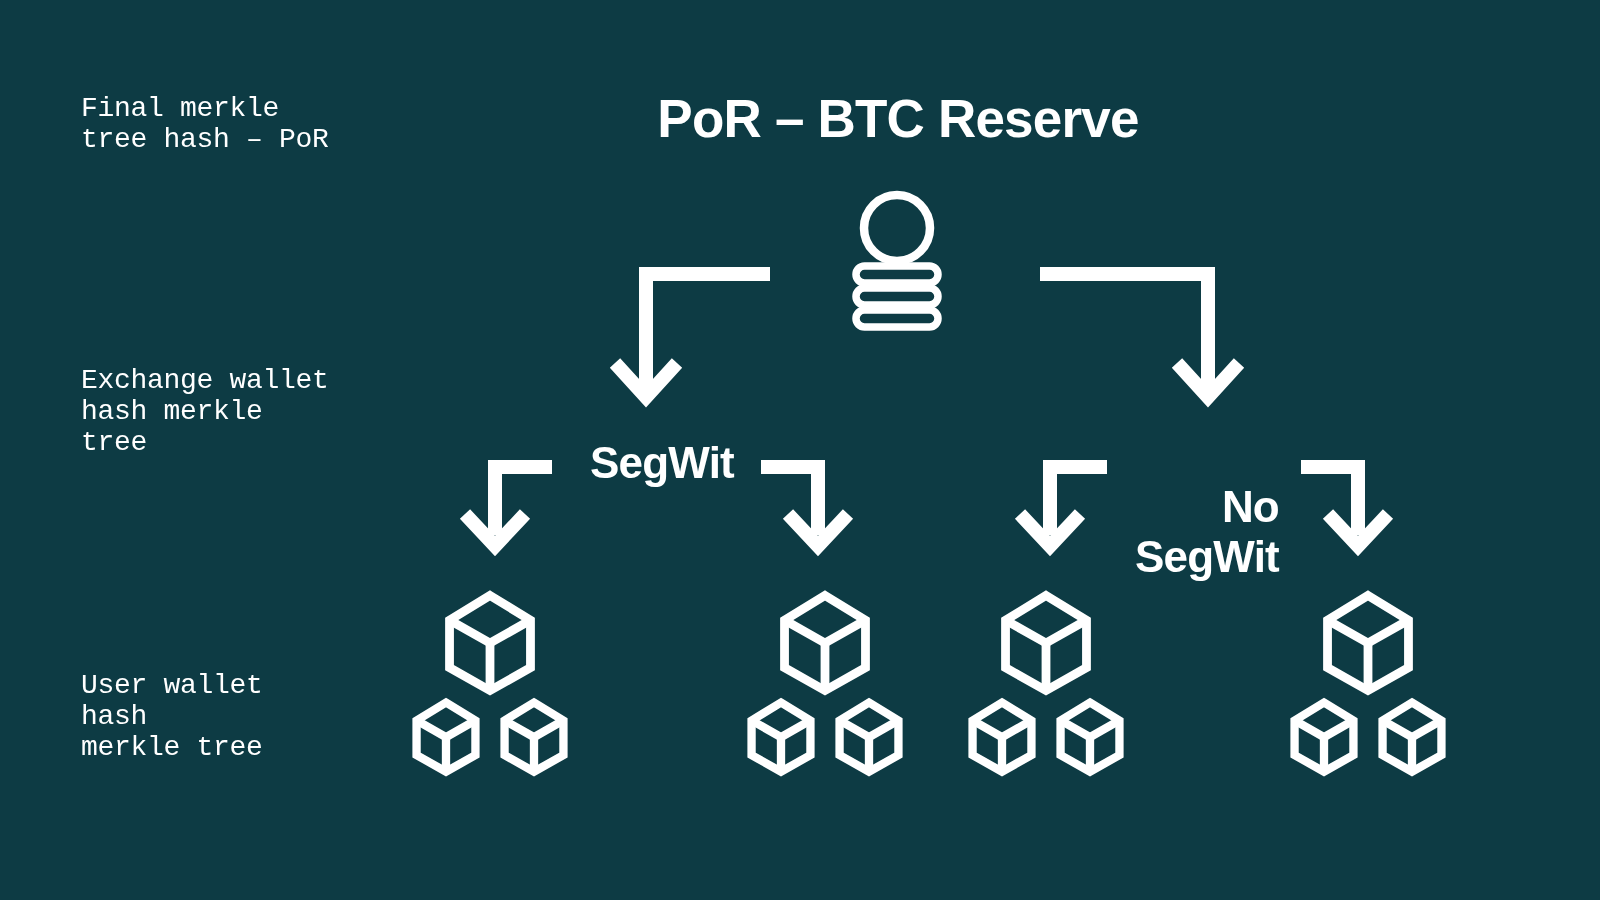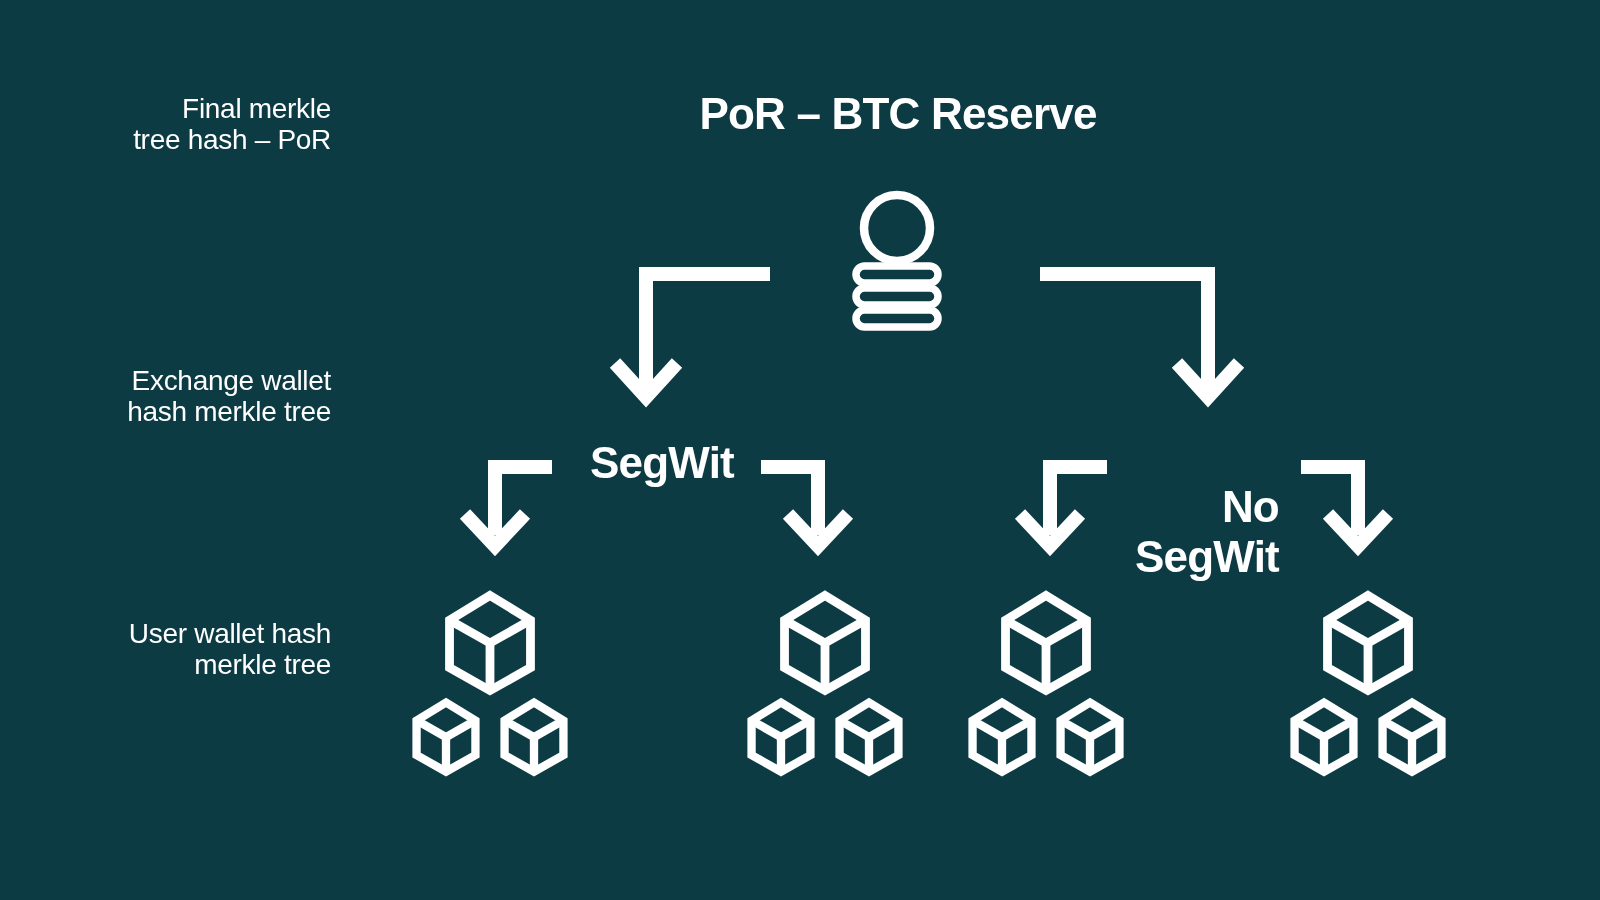--- a/index.html
+++ b/index.html
@@ -8,36 +8,37 @@
     width: 1600px; height: 900px;
     background: #0d3b44;
     color: #ffffff;
     font-family: "Liberation Sans", sans-serif;
     overflow: hidden;
   }
   .title {
     position: absolute;
     top: 90px; left: 898px;
     transform: translateX(-50%);
-    font-size: 44px; font-weight: 700;
+    font-size: 53px; font-weight: 700;
     letter-spacing: -0.8px;
     line-height: 1.1;
     white-space: nowrap;
   }
   .row-label {
     position: absolute;
     left: 81px; width: 250px;
-    text-align: right;
+    text-align: left;
     font-size: 28px; line-height: 31px;
     letter-spacing: -0.3px;
     white-space: pre-line;
+    font-family: Liberation Mono, monospace;
   }
   .rl-1 { top: 93px; }
   .rl-2 { top: 357px; margin-top: 8px; }
-  .rl-3 { top: 618px; }
+  .rl-3 { top: 670px; }
   .branch-label {
     position: absolute;
     transform: translateX(-50%);
     font-size: 44px; font-weight: 700;
     line-height: 50px;
     letter-spacing: -0.8px;
     text-align: right;
     white-space: pre-line;
   }
   .bl-segwit   { left: 662px;  top: 438px; }

